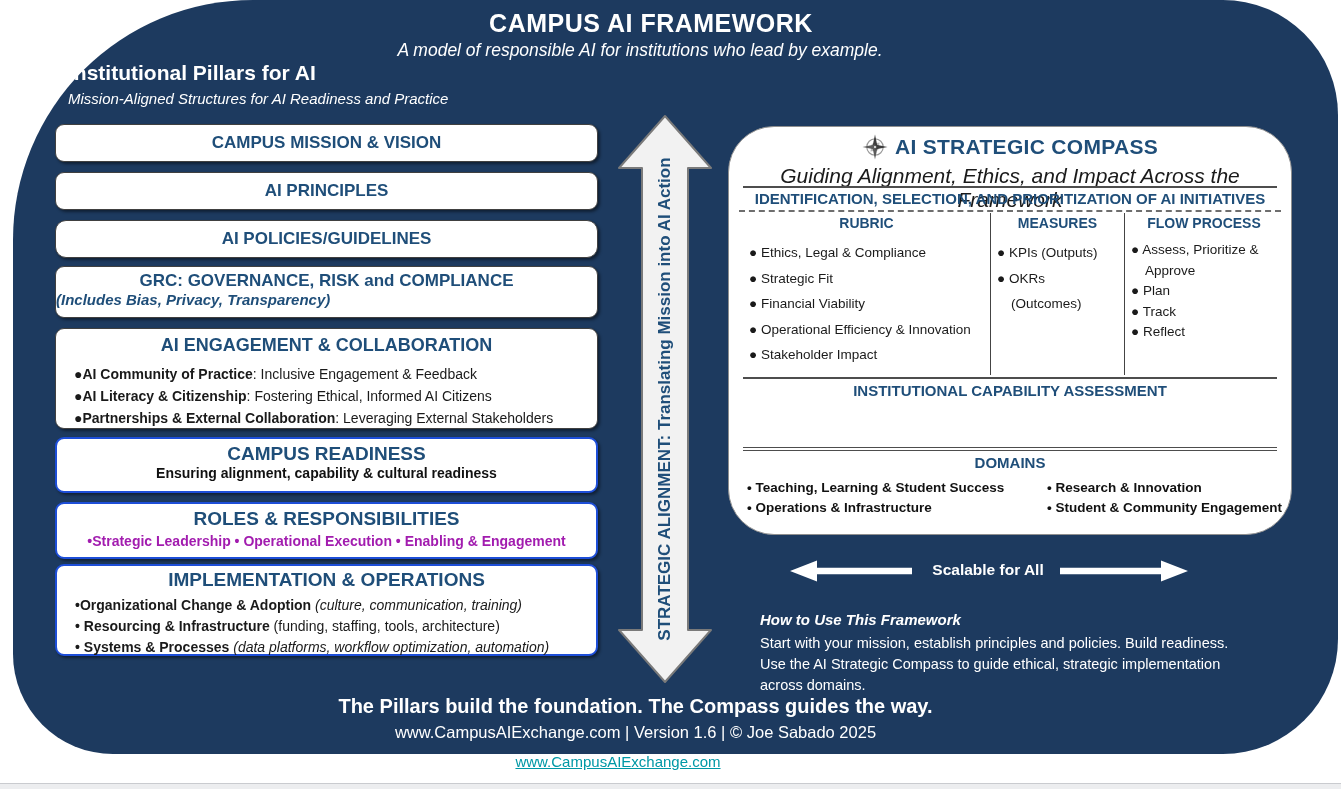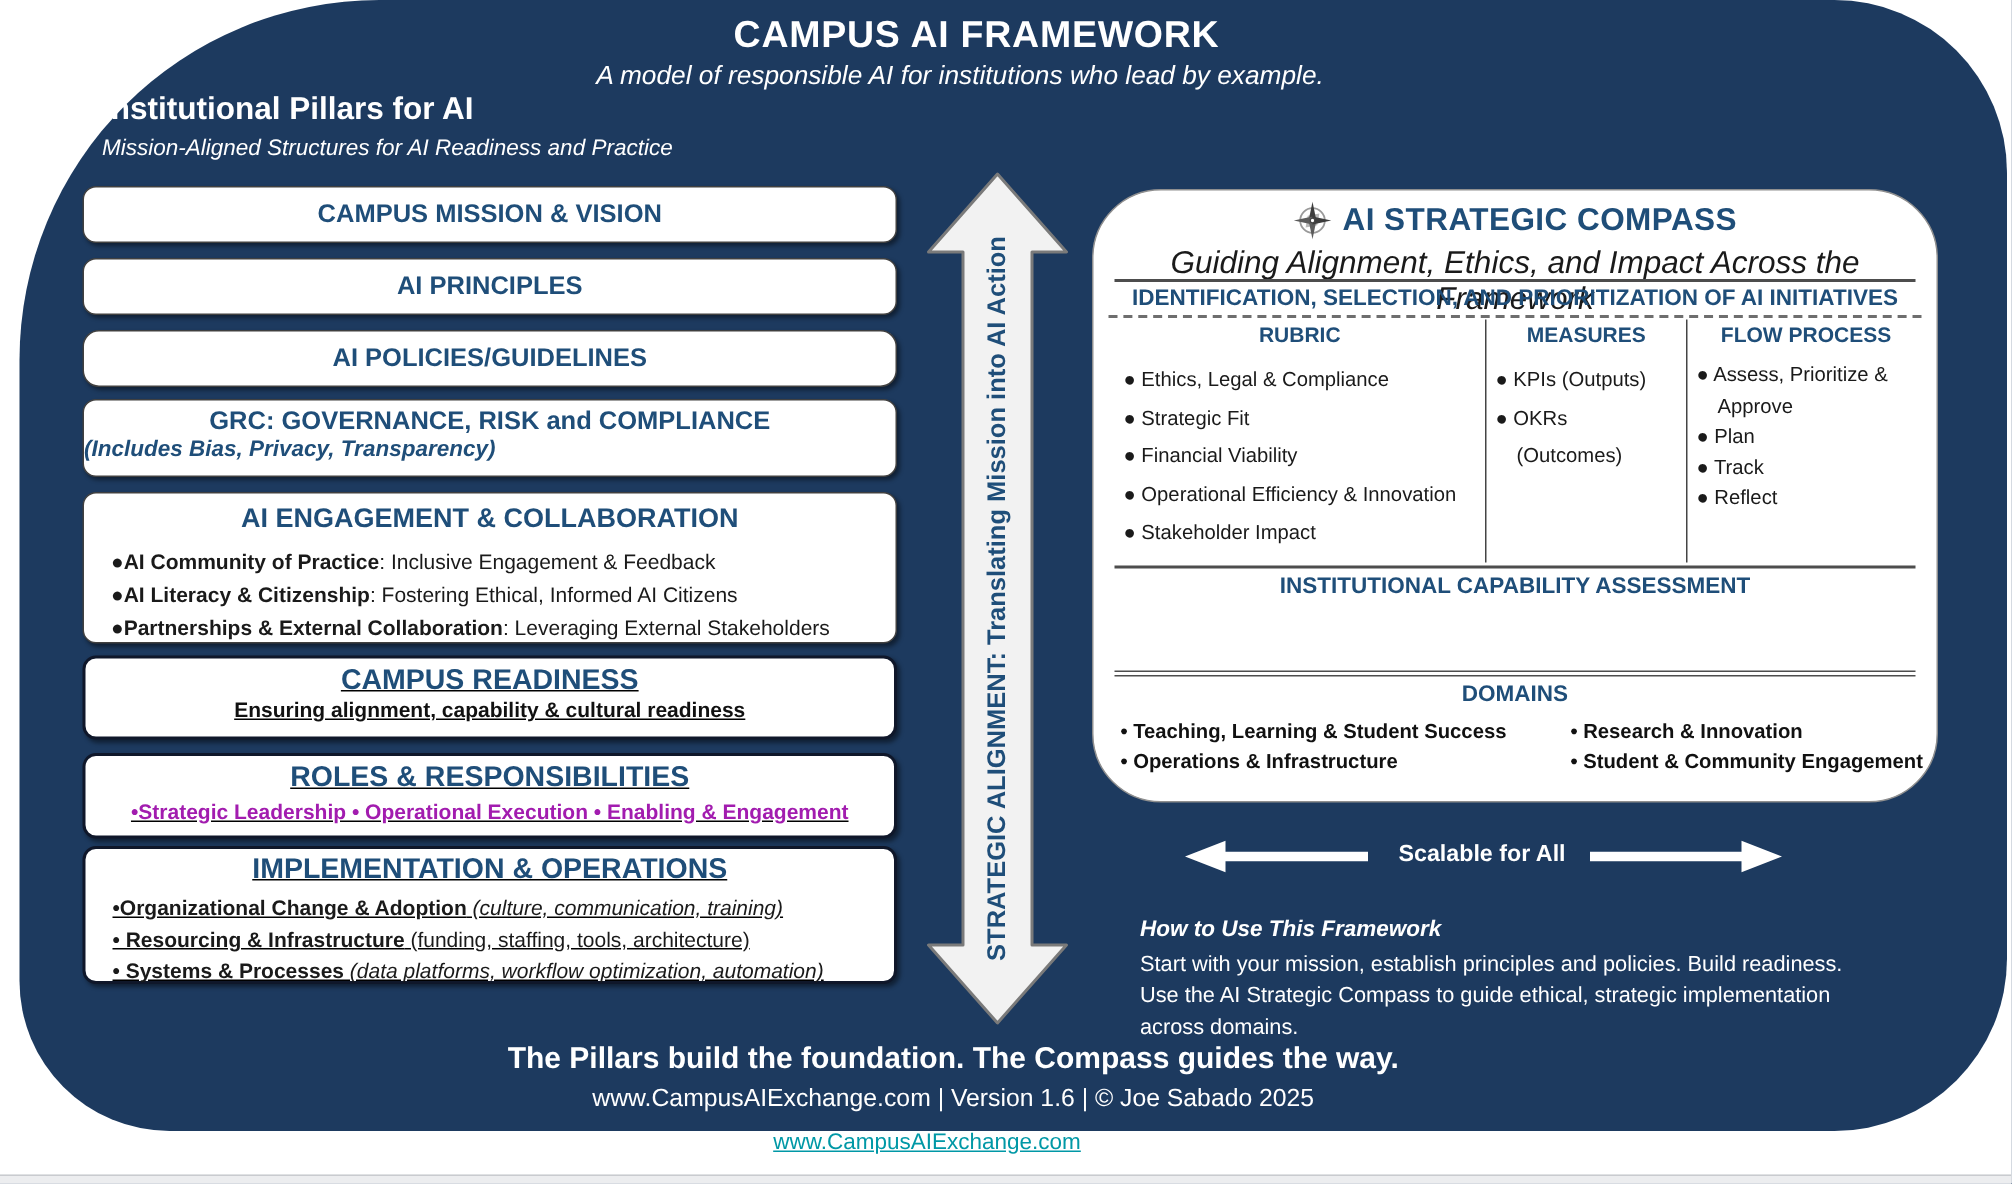--- a/index.html
+++ b/index.html
@@ -14,21 +14,21 @@
   .main-title { left:11px; top:9px; width:1280px; text-align:center; color:#fff;
                 font-size:25px; font-weight:bold; letter-spacing:.5px; }
   .main-sub   { left:0; top:40px; width:1280px; text-align:center; color:#fff;
                 font-size:17.5px; font-style:italic; }
 
   .pillars-title { left:68px; top:61px; color:#fff; font-size:21px; font-weight:bold; }
   .pillars-sub   { left:68px; top:90px; color:#fff; font-size:15px; font-style:italic; }
 
   .wbox { left:55px; width:543px; background:#fff; border:1.5px solid #404040; border-radius:9px;
           box-shadow:2px 2px 3px rgba(0,0,0,.45); }
-  .wbox.heavy { border:2px solid #0f172a;text-decoration:underline; }
+  .wbox.heavy { border:2px solid #1d4ed8; }
   .bx-title { color:#1F4E79; font-weight:bold; text-align:center; }
   .center-flex { display:flex; align-items:center; justify-content:center; }
   .bx-sub-italic { color:#1F4E79; font-weight:bold; font-style:italic; text-align:left; font-size:15px; }
   .bx-list { font-size:14px; color:#1a1a1a; }
   .bx-list .row { line-height:22px; white-space:nowrap; }
   .b { font-weight:bold; }
   .it { font-style:italic; }
 
   .v-arrow-text { width:560px; text-align:center; color:#1F4E79; font-size:17px; font-weight:bold;
                   transform:rotate(-90deg); white-space:nowrap; }

